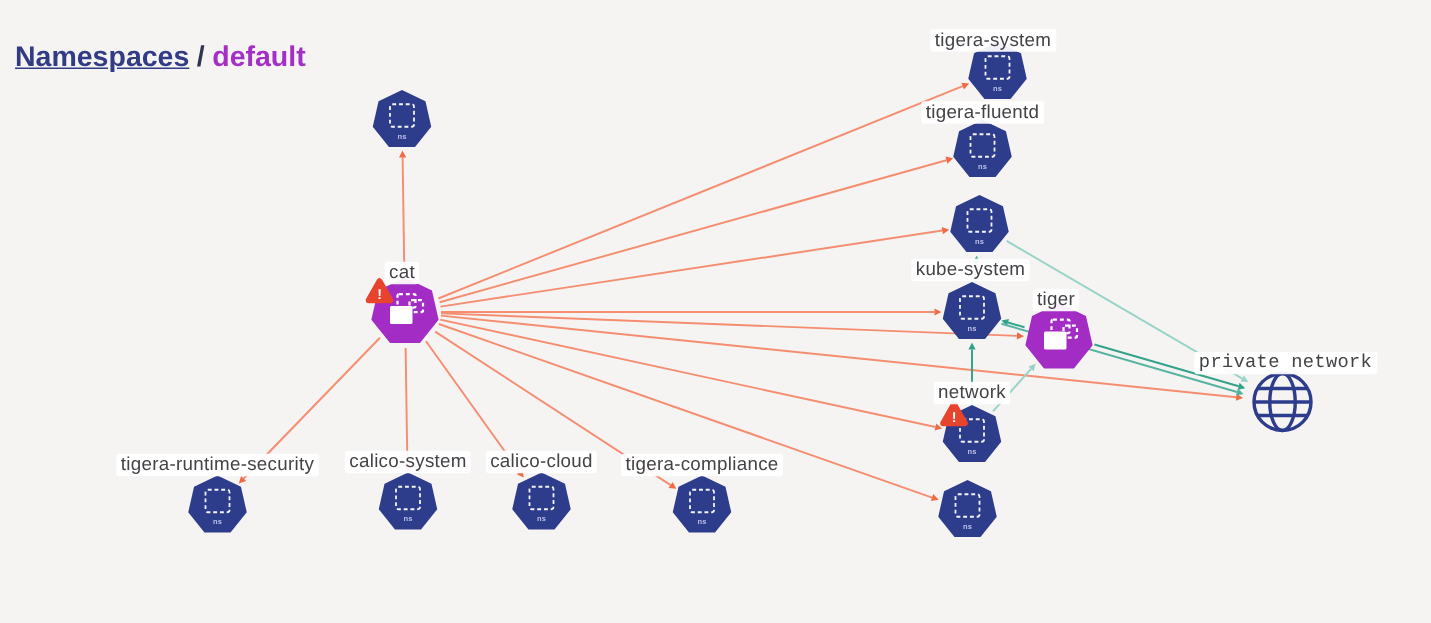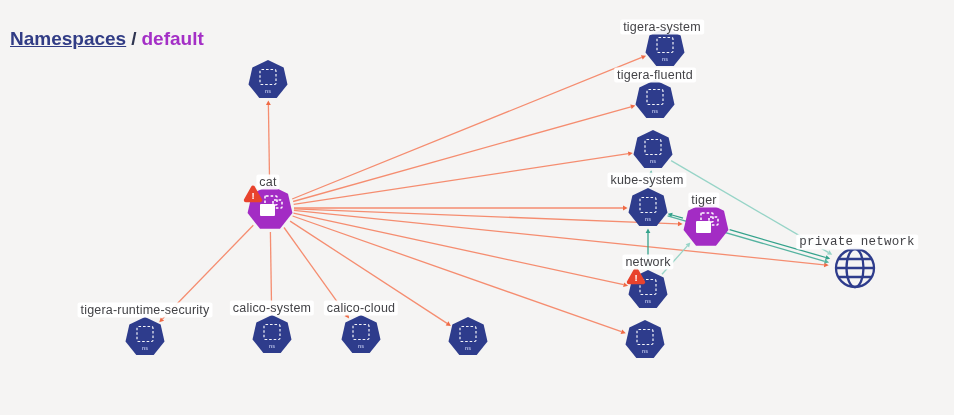--- a/index.html
+++ b/index.html
@@ -204,14 +204,15 @@
       <div class="node-label" style="left: 662px; top: 27px; text-align: center;">tigera-system</div>
       <div class="node-label" style="left: 655px; top: 75px;">tigera-fluentd</div>
       <div class="node-label" style="left: 647px; top: 180px;">kube-system</div>
       <div class="node-label" style="left: 704px; top: 200px;">tiger</div>
       <div class="node-label" style="left: 268px; top: 182px;">cat</div>
       <div class="node-label" style="left: 648px; top: 262px;">network</div>
       <div class="node-label" style="left: 857px; top: 242px; font-family: Liberation Mono, monospace;">private network</div>
       <div class="node-label" style="left: 145px; top: 310px;">tigera-runtime-security</div>
       <div class="node-label" style="left: 272px; top: 308px;">calico-system</div>
       <div class="node-label" style="left: 361px; top: 308px;">calico-cloud</div>
+      <div class="node-label" style="left: 468px; top: 310px;">tigera-compliance</div>
     </div>
 </div>
 
 </body></html>

